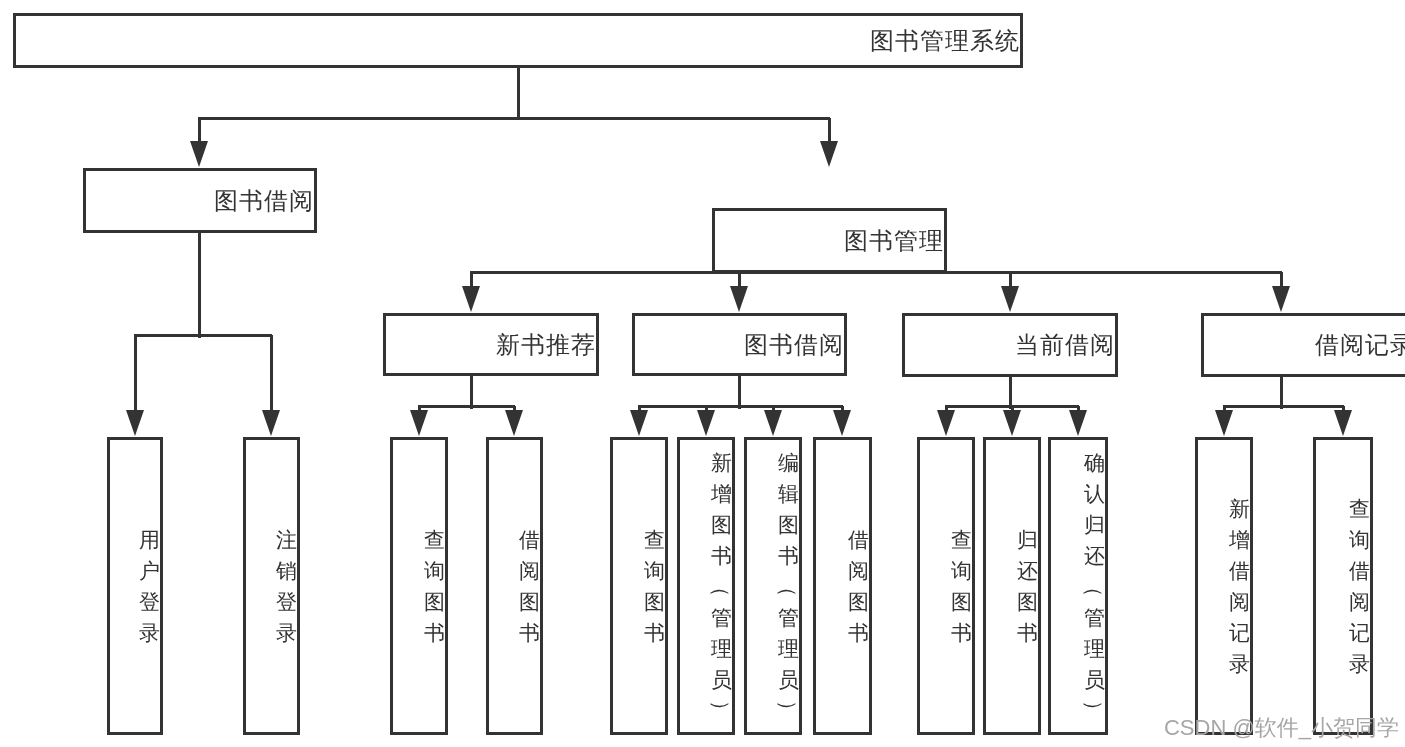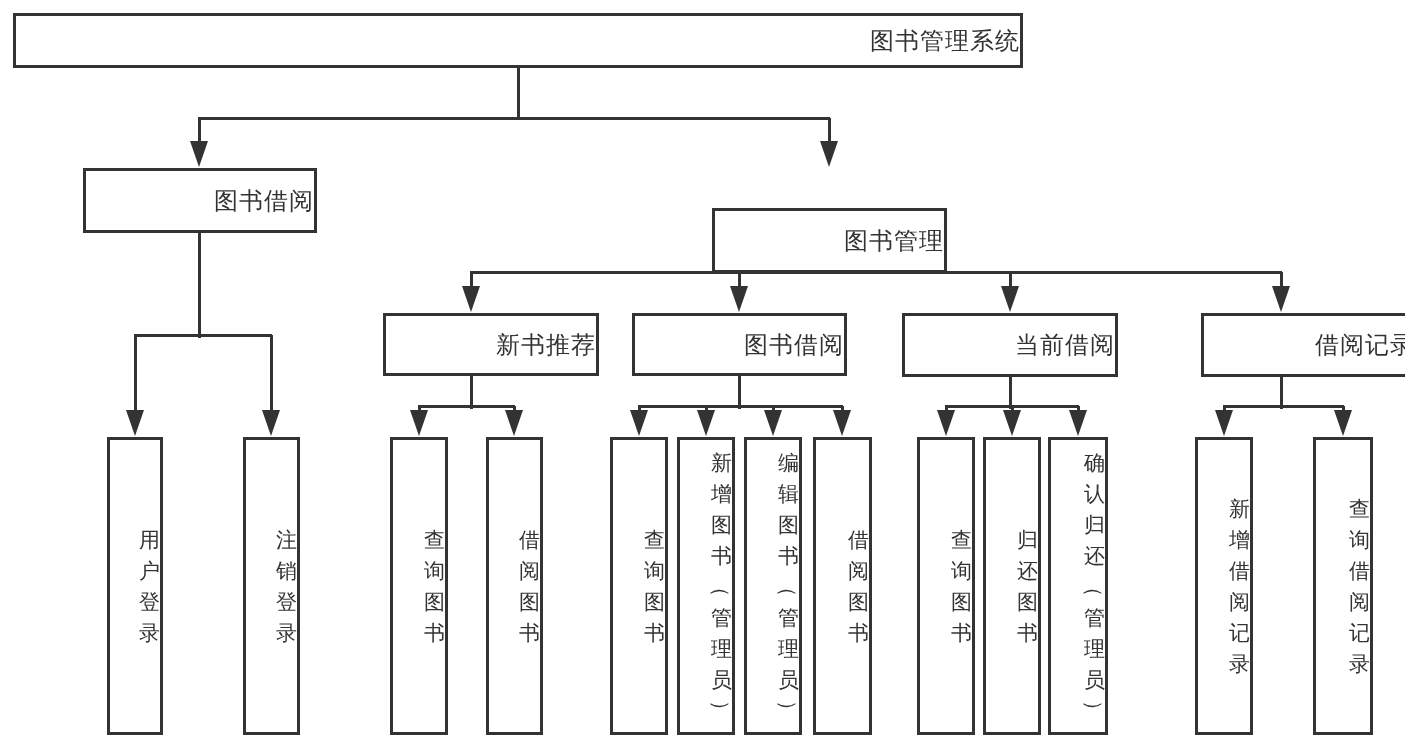--- a/index.html
+++ b/index.html
@@ -63,20 +63,21 @@
     font-size: 22px;
     color: #a6a6a6;
     z-index: 10;
     white-space: nowrap;
   }
 </style>
 </head>
 <body>
 
 <div id="canvas">
+  <div class="watermark">CSDN @软件_小贺同学</div>
 <div class="vline" style="left: 517px; top: 67px; width: 3px; height: 53px;"></div>
     <div class="vline" style="left: 198px; top: 118px; width: 3px; height: 28px;"></div>
     <div class="vline" style="left: 828px; top: 118px; width: 3px; height: 28px;"></div>
     <div class="vline" style="left: 198px; top: 233px; width: 3px; height: 105px;"></div>
     <div class="vline" style="left: 134px; top: 335px; width: 3px; height: 81px;"></div>
     <div class="vline" style="left: 270px; top: 335px; width: 3px; height: 81px;"></div>
     <div class="vline" style="left: 828px; top: 233px; width: 3px; height: 41px;"></div>
     <div class="vline" style="left: 470px; top: 272px; width: 3px; height: 20px;"></div>
     <div class="vline" style="left: 738px; top: 272px; width: 3px; height: 20px;"></div>
     <div class="vline" style="left: 1009px; top: 272px; width: 3px; height: 20px;"></div>

